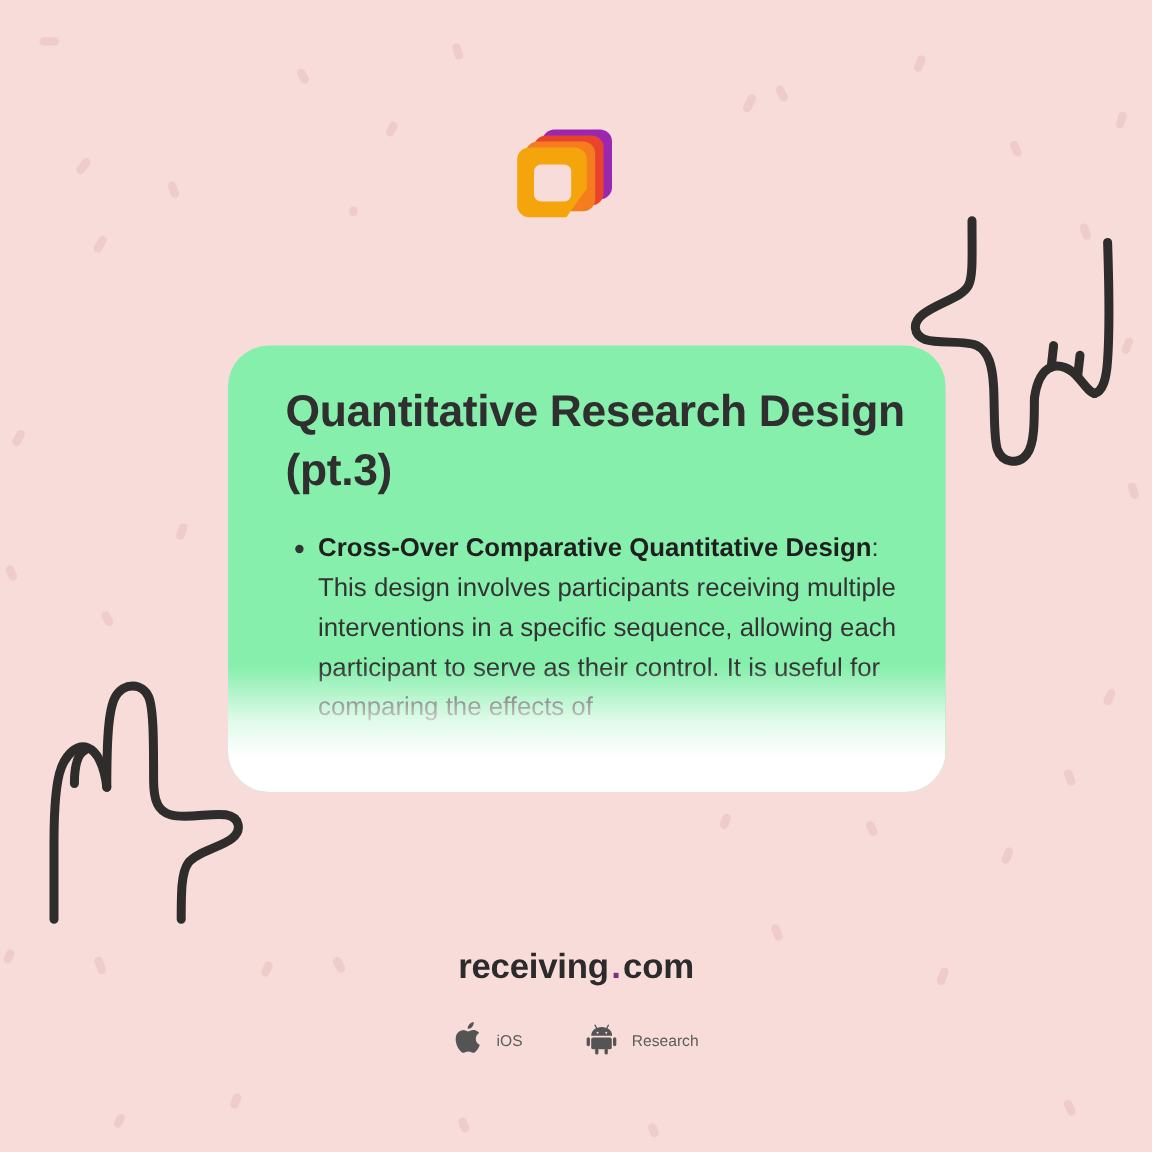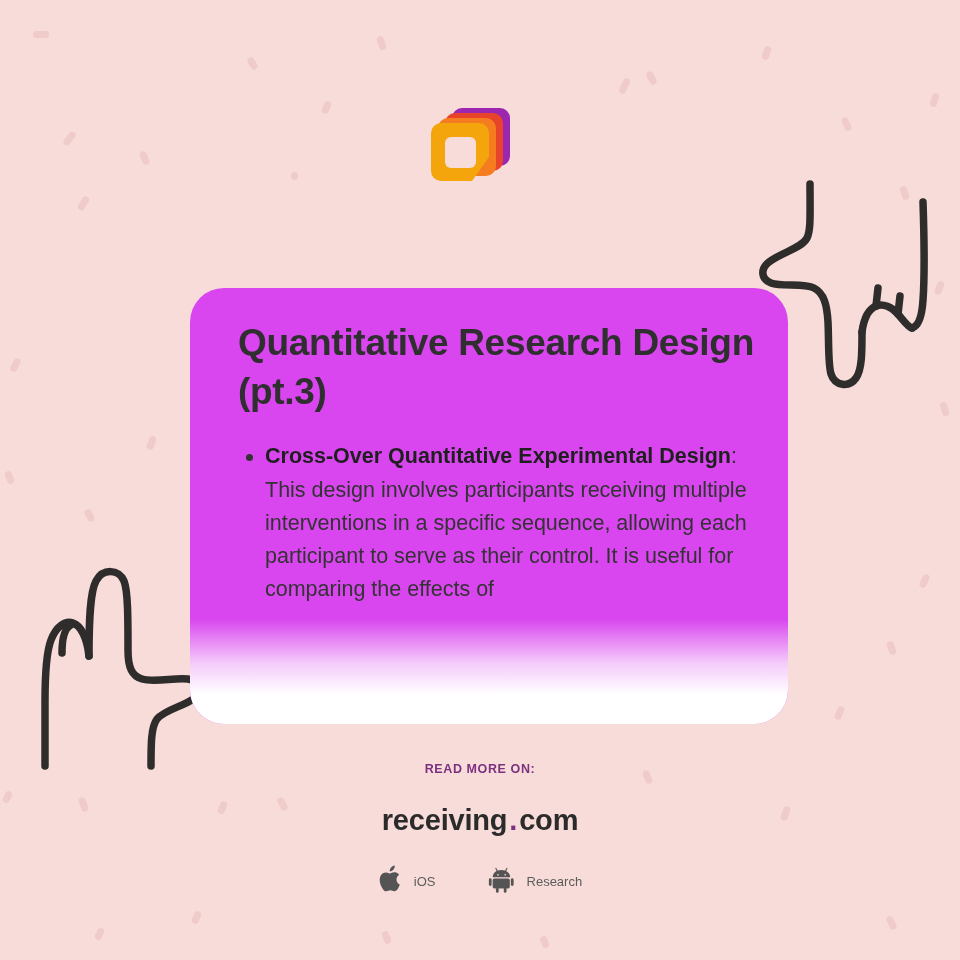--- a/index.html
+++ b/index.html
@@ -60,22 +60,22 @@
     width: 200px;
     height: 235px;
   }
 
   
   #idea-card {
     position: absolute;
     left: 190px;
     top: 288px;
     width: 598px;
-    height: 436px;
-    background: #d946ef;
+    height: 372px;
+    background: #86efac;
     border-radius: 34px;
     overflow: hidden;
   }
   #card-inner {
     position: absolute;
     left: 48px;
     top: 30px;
     right: 30px;
   }
   #card-title {
@@ -254,28 +254,27 @@
         <path d="M71 98 C69 80 63 68 55 65 C47 62 38 69 33 82 C28 95 27 120 27 144 C27 170 27 190 27 208"></path>
         <path d="M44 95 C44 79 47 70 53 67"></path>
       </g>
     </svg>
   </div>
 
   <div id="idea-card">
     <div id="card-inner">
       <h1 id="card-title">Quantitative Research Design (pt.3)</h1>
       <ul id="card-body-list">
-        <li class="body-item"><span class="body-lead">Cross-Over Quantitative Experimental Design</span><span>: </span><span>This design involves participants receiving multiple interventions in a specific sequence, allowing each participant to serve as their control. It is useful for comparing the effects of</span></li>
+        <li class="body-item"><span class="body-lead">Cross-Over Comparative Quantitative Design</span><span>: </span><span>This design involves participants receiving multiple interventions in a specific sequence, allowing each participant to serve as their control. It is useful for comparing the effects of</span></li>
       </ul>
     </div>
     <div id="card-fade"></div>
   </div>
 
   <div id="footer">
-    <div id="read-more-label">READ MORE ON:</div>
 
     <div id="wordmark"><span id="wordmark-name">receiving</span><span id="wordmark-dot">.</span><span id="wordmark-tld">com</span></div>
 
     <div id="store-row">
       <div class="store-item">
         <span>
           <svg viewBox="0 0 28 33" width="27" height="32" aria-hidden="true">
             <path fill="#545454" d="M19.2 17.3c0-3.4 2.7-5 2.8-5.1-1.5-2.3-3.9-2.6-4.7-2.6-2-.2-3.9 1.2-4.9 1.2-1 0-2.6-1.2-4.2-1.1-2.2 0-4.2 1.3-5.3 3.2-2.3 4-.6 9.9 1.6 13.1 1.1 1.6 2.4 3.4 4.1 3.3 1.6-.1 2.2-1.1 4.2-1.1s2.5 1.1 4.2 1c1.7 0 2.8-1.6 3.9-3.2 1.2-1.8 1.7-3.6 1.7-3.7-.1 0-3.3-1.3-3.4-5zM16.1 6.7c.9-1.1 1.5-2.6 1.3-4.1-1.3.1-2.9.9-3.8 2-.8 1-1.6 2.5-1.4 4 1.4.1 2.9-.7 3.9-1.9z"></path>
           </svg>
         </span>

